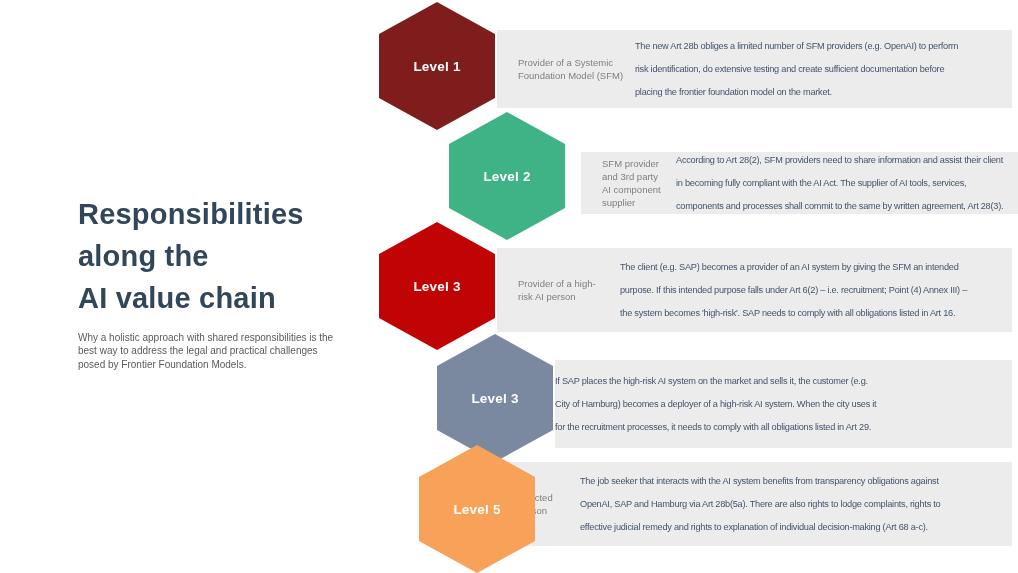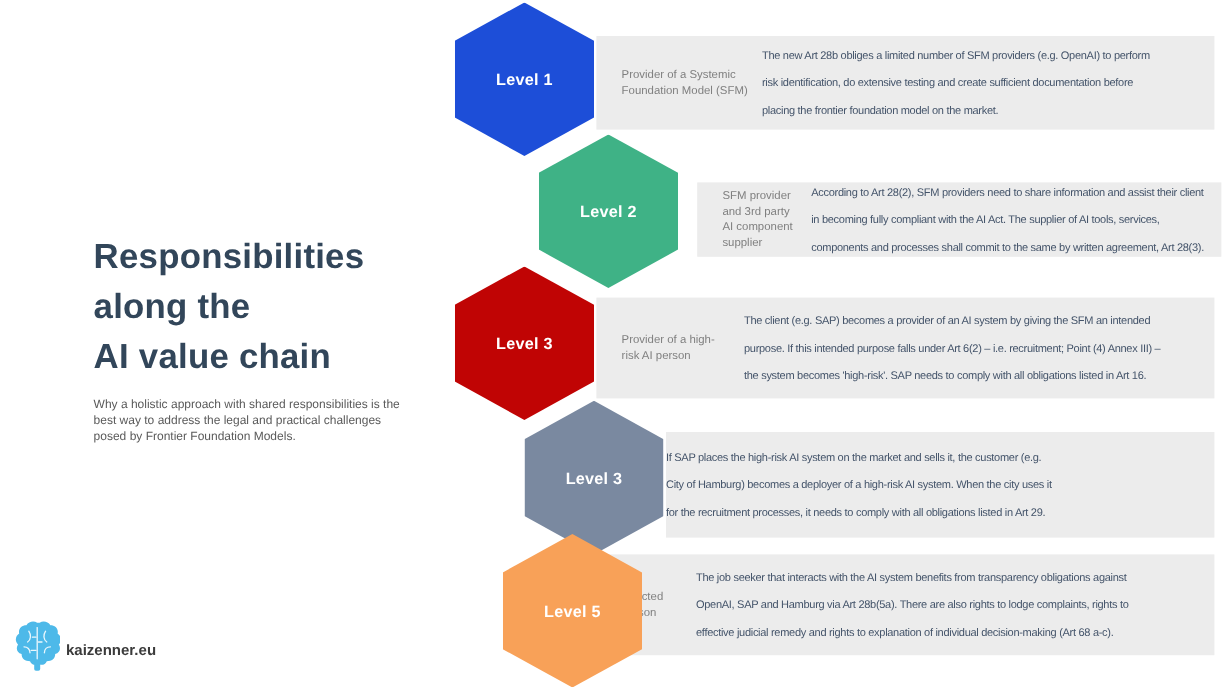--- a/index.html
+++ b/index.html
@@ -42,47 +42,30 @@
   <h1 class="title">
     <span>Responsibilities</span>
     <span>along the</span>
     <span>AI value chain</span>
   </h1>
 
   <p class="subtitle">Why a holistic approach with shared responsibilities is the
 best way to address the legal and practical challenges
 posed by Frontier Foundation Models.</p>
 
-  <div class="logo">
-    <span>
-      <svg width="38" height="44" viewBox="0 0 38 44" aria-hidden="true">
-        <path fill="#4db9e9" d="M19 2c-3-2-7-1-9 2-4 0-7 3-6 7-3 2-4 6-1 9-2 3-1 7 3 8 0 4 3 6 7 6 1 3 5 4 7 2 2 2 6 1 7-2 4 0 7-2 7-6 4-1 5-5 3-8 3-3 2-7-1-9 1-4-2-7-6-7-2-3-6-4-9-2z"></path>
-        <rect x="16.5" y="32" width="5" height="10" rx="1.5" fill="#4db9e9"></rect>
-        <g stroke="#eaf7fd" stroke-width="1.1" fill="none" stroke-linecap="round">
-          <path d="M19 6v26"></path>
-          <path d="M12 9c2 3 2 7-1 9"></path>
-          <path d="M26 9c-2 3-2 7 1 9"></path>
-          <path d="M8 22c3 0 5 2 5 5"></path>
-          <path d="M30 22c-3 0-5 2-5 5"></path>
-          <path d="M15 14h3M20 18h3M14 25h4"></path>
-        </g>
-      </svg>
-    </span>
-    <span class="logo-text">kaizenner.eu</span>
-  </div>
 
   <div class="row r1">
     <div class="box">
       <div class="role">Provider of a Systemic
 Foundation Model (SFM)</div>
       <div class="desc">The new Art 28b obliges a limited number of SFM providers (e.g. OpenAI) to perform
 risk identification, do extensive testing and create sufficient documentation before
 placing the frontier foundation model on the market.</div>
     </div>
-    <div class="hex" style="background: #1d4ed8;">
+    <div class="hex" style="background: #7f1d1d;">
       <span>Level 1</span>
     </div>
   </div>
 
   <div class="row r2">
     <div class="box">
       <div class="role">SFM provider
 and 3rd party
 AI component
 supplier</div>

